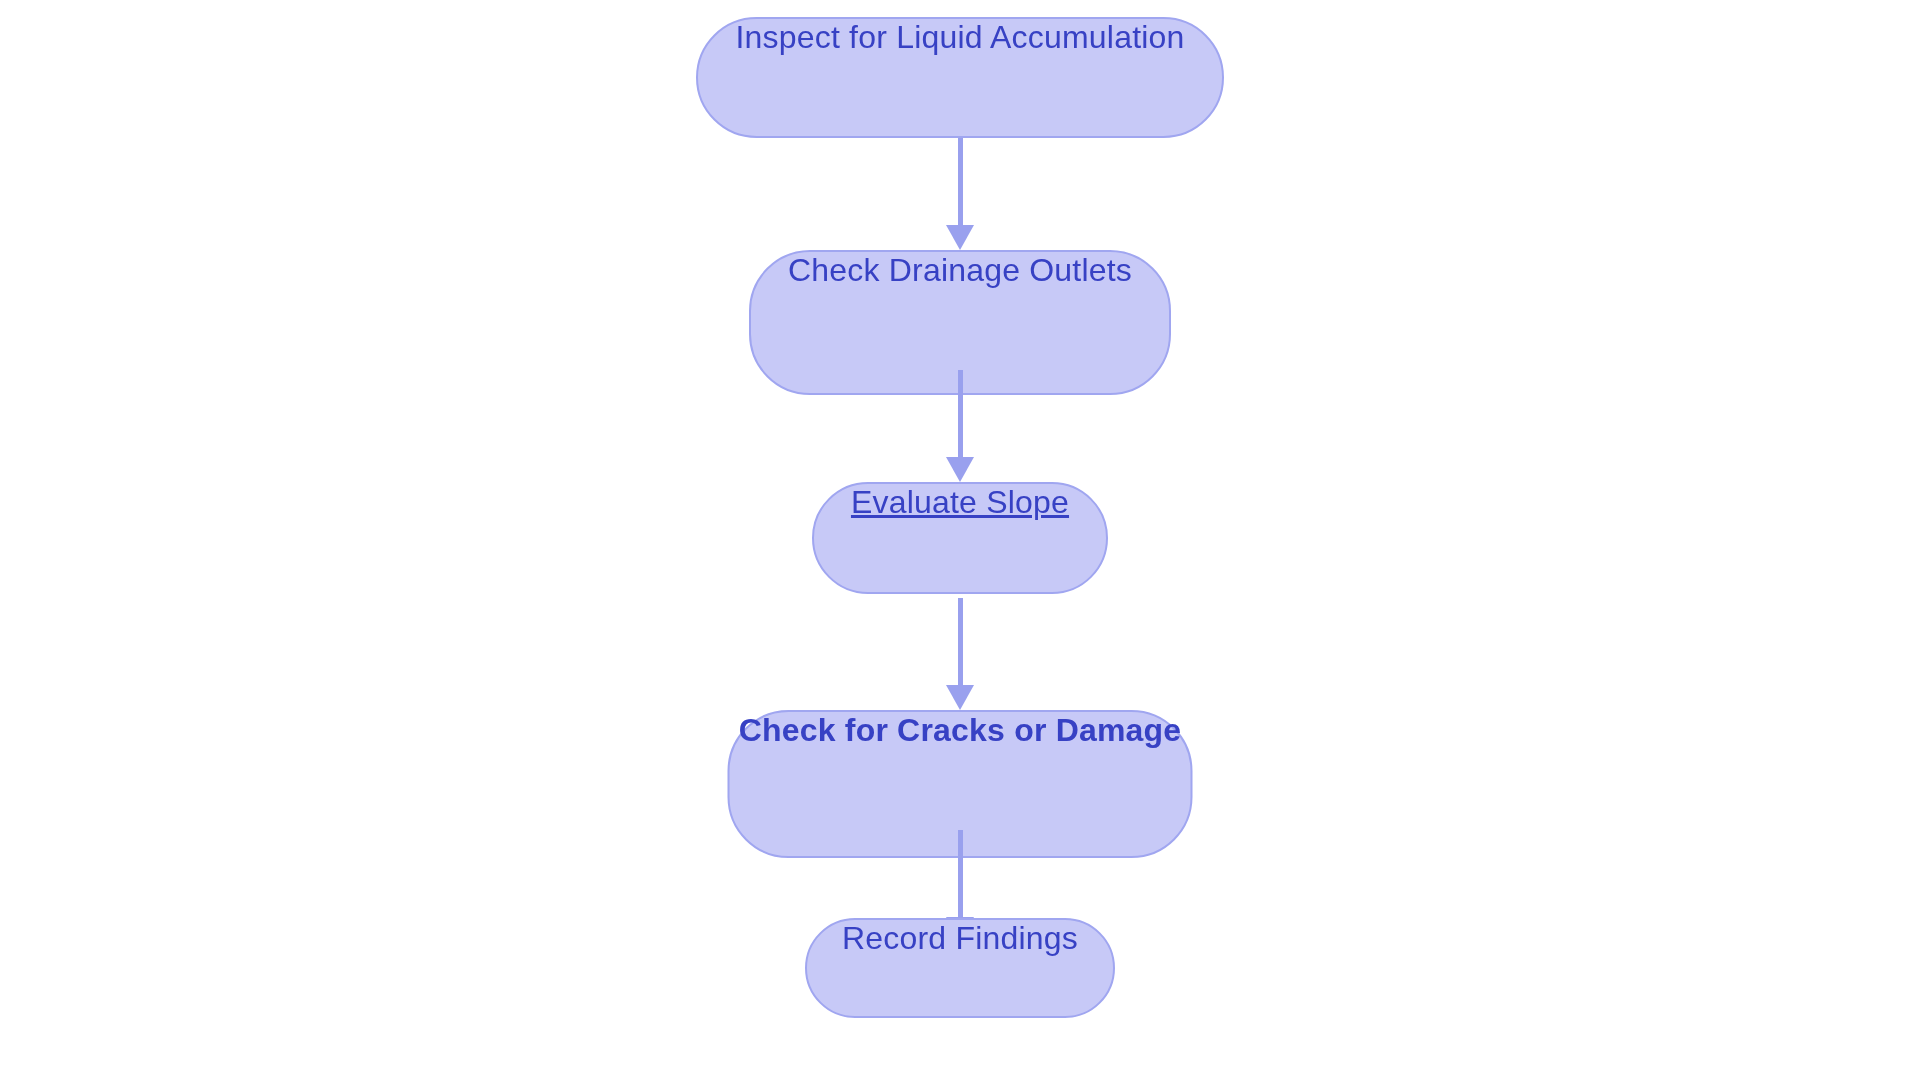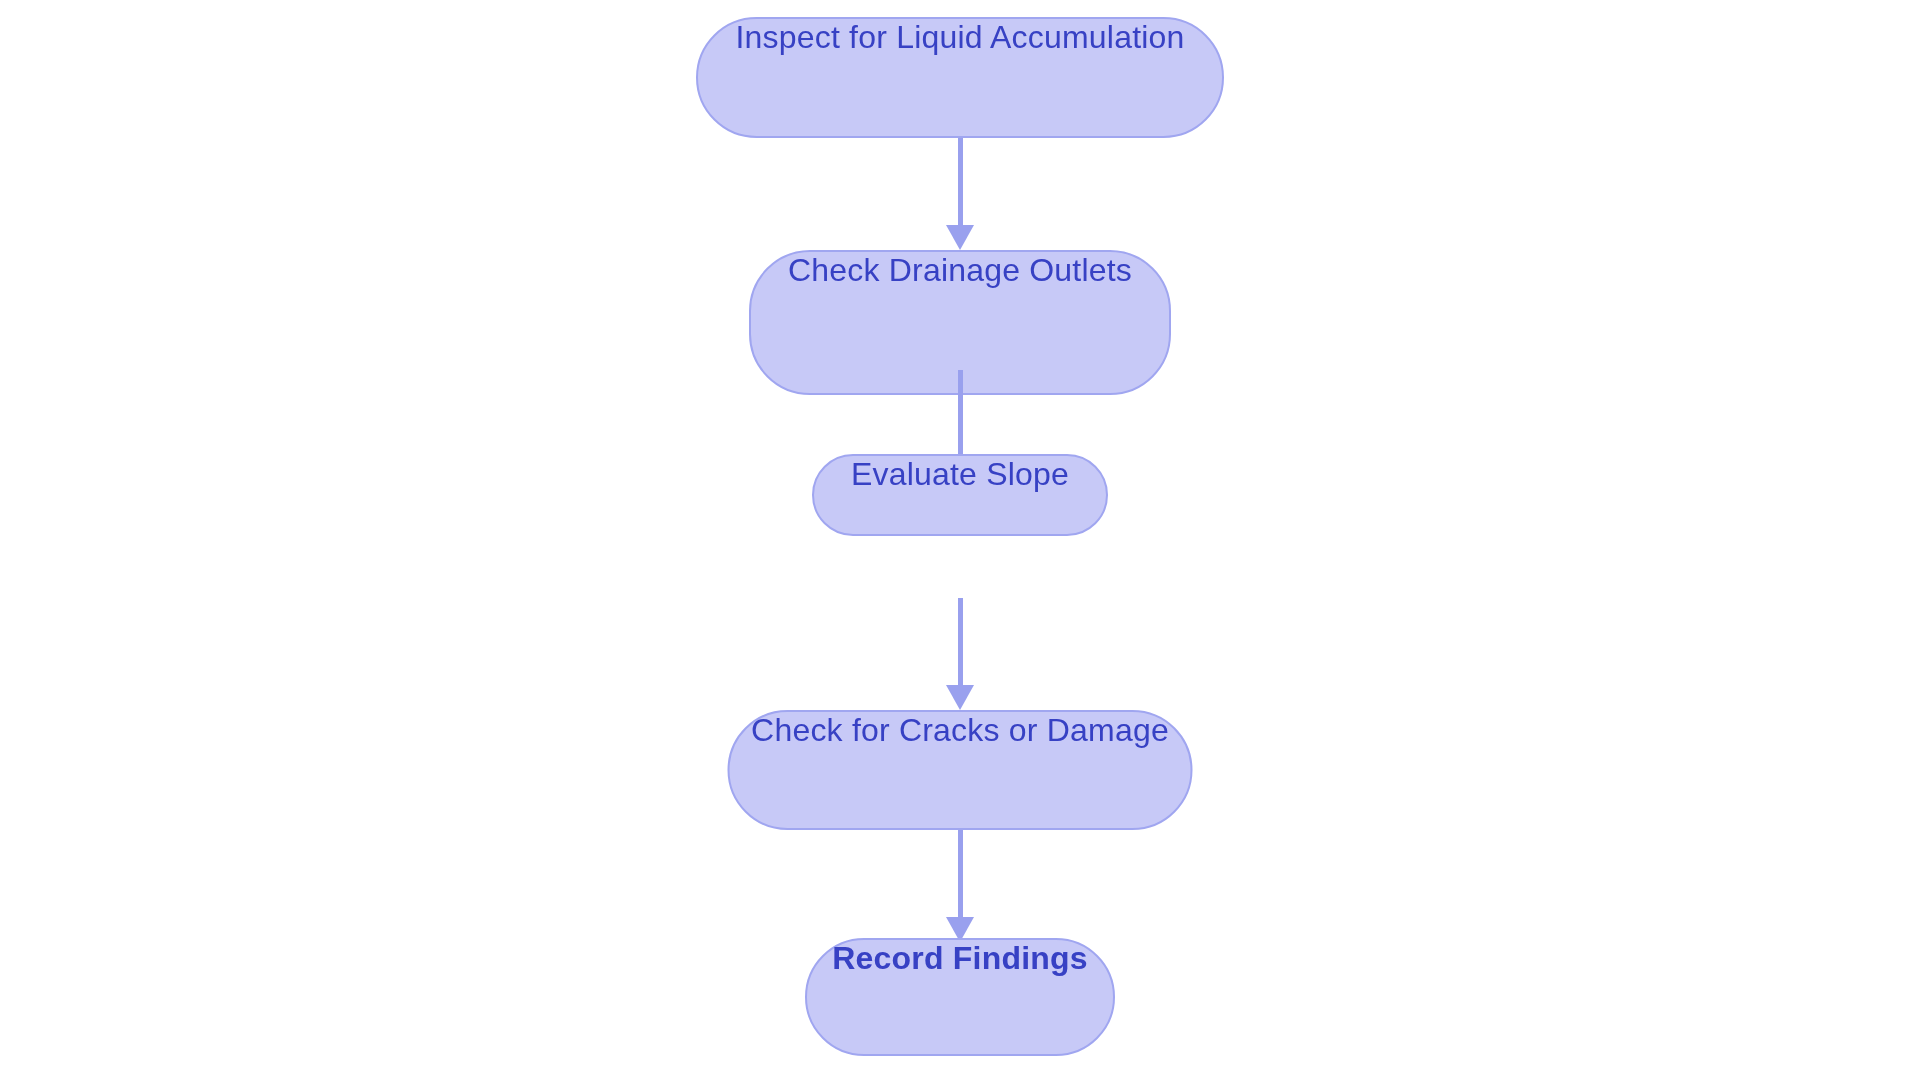--- a/index.html
+++ b/index.html
@@ -35,23 +35,23 @@
     justify-content: center;
     color: var(--text-color);
     font-size: 32px;
     font-weight: 400;
     letter-spacing: 0.2px;
     white-space: nowrap;
     text-align: center;
   }
   .node-1 { top: 17px;  height: 121px; width: 528px; }
   .node-2 { top: 250px; height: 145px; width: 422px; }
-  .node-3 { top: 454px; height: 82px; width: 296px; }
-  .node-4 { top: 710px; height: 120px; width: 465px; }
-  .node-5 { top: 938px; height: 118px; width: 310px; font-weight: bold; }
+  .node-3 { top: 482px; height: 112px; width: 296px; text-decoration: underline; }
+  .node-4 { top: 710px; height: 148px; width: 465px; font-weight: bold; }
+  .node-5 { top: 918px; height: 100px; width: 310px; }
 
   .arrow {
     position: absolute;
     left: 50%;
     transform: translateX(-50%);
     display: flex;
     flex-direction: column;
     align-items: center;
     width: 28px;
   }

